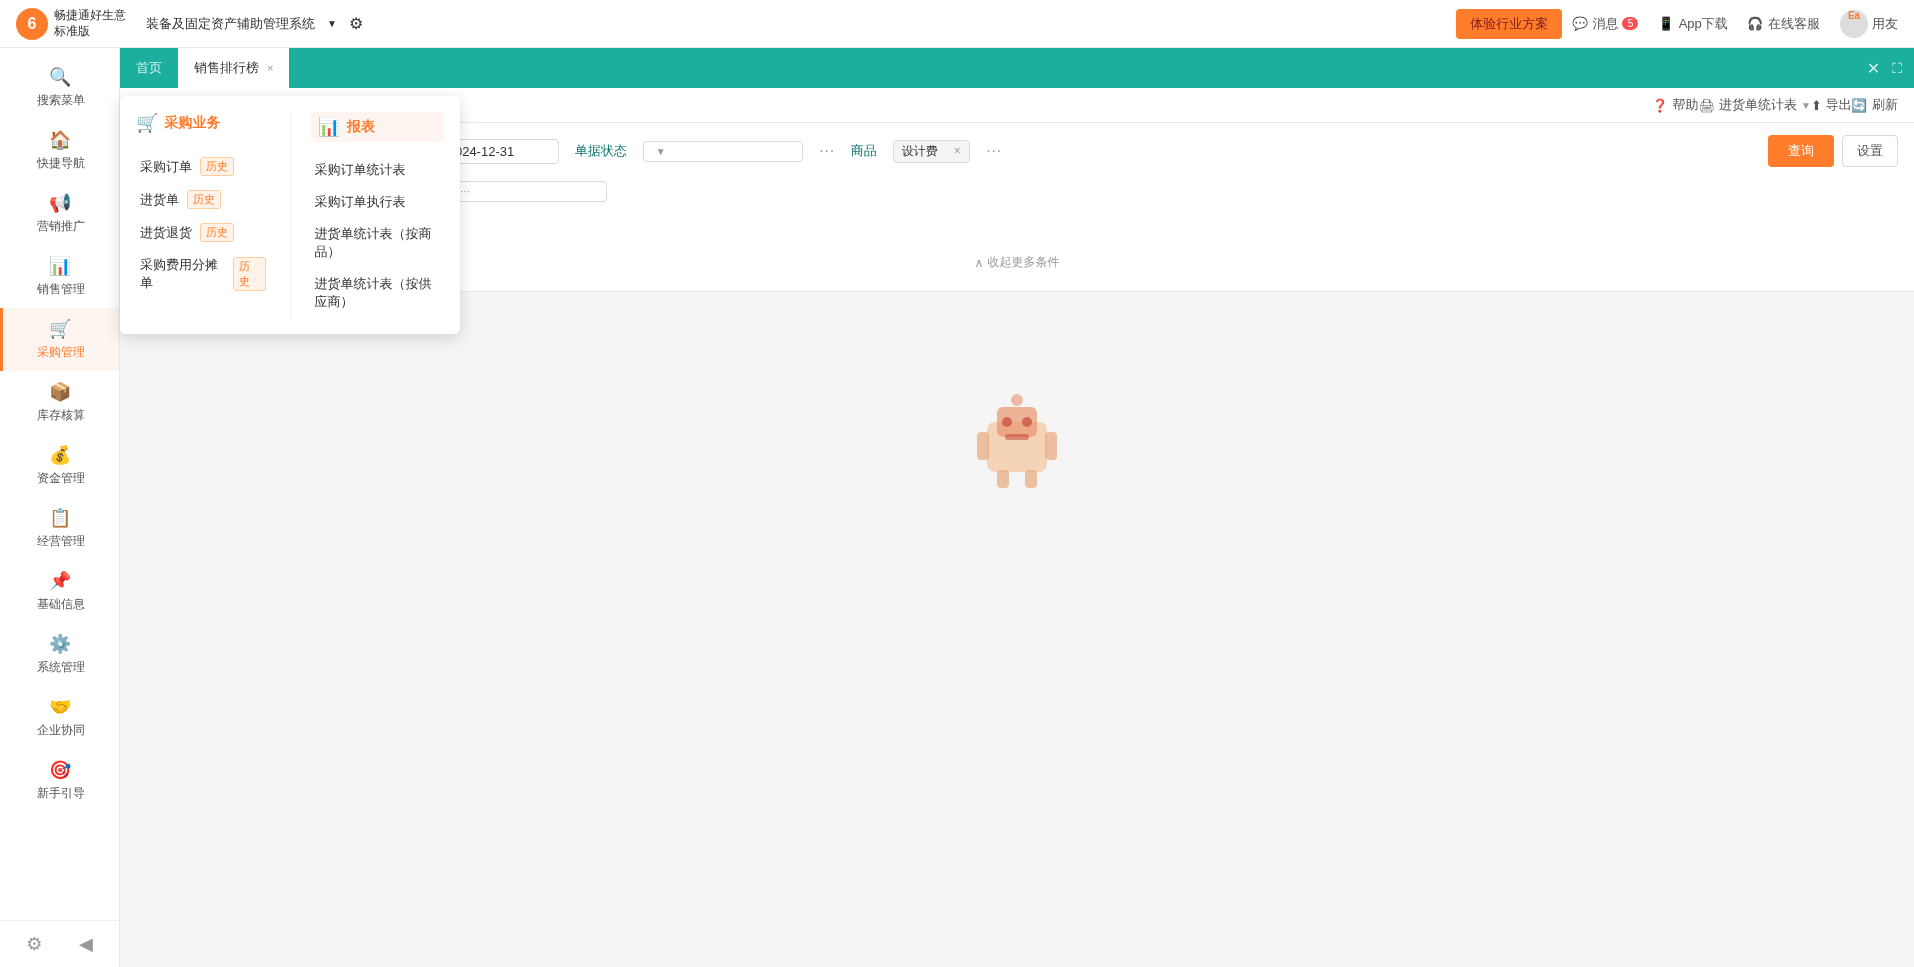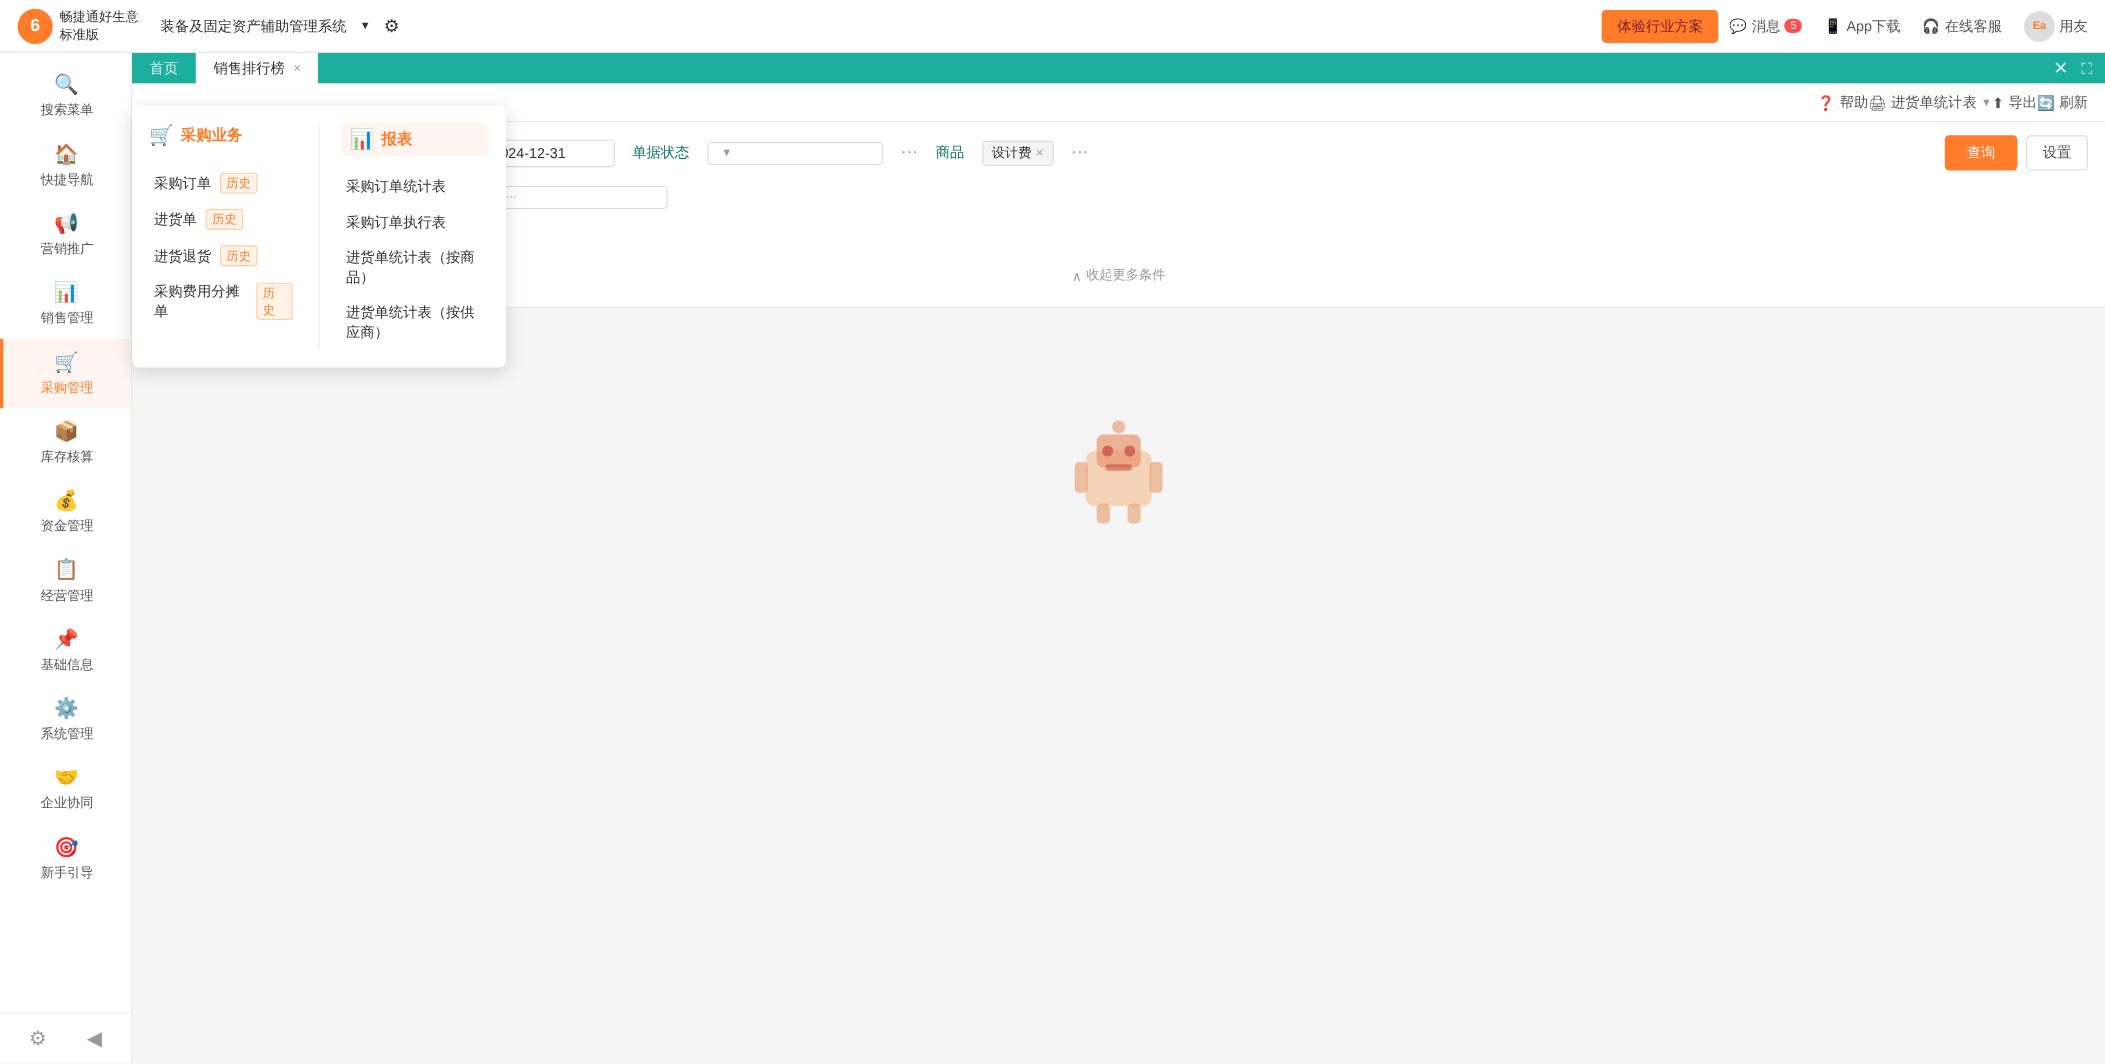--- a/index.html
+++ b/index.html
@@ -21,21 +21,21 @@
     .top-bar-title span { color: #333; }
     .dropdown-arrow { color: #999; font-size: 10px; cursor: pointer; }
     .settings-icon-btn { color: #999; cursor: pointer; font-size: 16px; }
     .industry-btn {
       background: #ff7c2b; color: #7f1d1d; border: none; border-radius: 4px;
       padding: 6px 14px; font-size: 13px; cursor: pointer;
     }
     .top-bar-right { display: flex; align-items: center; gap: 20px; margin-left: auto; }
     .top-right-item { display: flex; align-items: center; gap: 4px; color: #555; font-size: 13px; cursor: pointer; }
     .badge { background: #ff4d4f; color: #fff; border-radius: 10px; font-size: 10px; padding: 1px 5px; min-width: 16px; text-align: center; }
-    .avatar-circle { width: 28px; height: 28px; background: #ddd; border-radius: 50%; display: flex; align-items: center; justify-content: center; font-size: 11px; color: #666; }
+    .avatar-circle { width: 28px; height: 28px; background: #ddd; border-radius: 50%; display: flex; align-items: flex-start; justify-content: center; font-size: 11px; color: #666; }
 
     
     .main-layout { display: flex; flex: 1; overflow: hidden; }
 
     
     .sidebar {
       width: 120px; background: #fff; border-right: 1px solid #e8e8e8;
       display: flex; flex-direction: column; padding-top: 8px;
       position: relative;
     }
@@ -45,21 +45,21 @@
       gap: 4px; border-left: 3px solid transparent;
     }
     .sidebar-item.active { background: #fff5f0; border-left: 3px solid #ff7c2b; color: #ff7c2b; }
     .sidebar-bottom { margin-top: auto; display: flex; align-items: center; justify-content: space-around; padding: 12px 8px; border-top: 1px solid #f0f0f0; }
 
     
     .content-area { flex: 1; display: flex; flex-direction: column; overflow: hidden; }
 
     
     .tab-bar {
-      display: flex; align-items: center; background: #1daf9e; height: 28px;
+      display: flex; align-items: center; background: #1daf9e; height: 40px;
       padding: 0 0 0 0;
     }
     .tab-item {
       height: 40px; display: flex; align-items: center; padding: 0 16px;
       font-size: 13px; cursor: pointer; color: rgba(255,255,255,0.8);
       position: relative;
     }
     .tab-item.active { background: #fff; color: #333; }
     .tab-item .tab-close { margin-left: 8px; font-size: 11px; color: #999; }
     .tab-bar-extra { margin-left: auto; display: flex; align-items: center; padding-right: 12px; gap: 12px; }
@@ -87,21 +87,21 @@
       font-size: 13px; color: #333; background: #fff;
     }
     .date-range { display: flex; align-items: center; gap: 4px; }
     .date-quick { display: flex; gap: 4px; }
     .date-quick-btn {
       border: 1px solid #d9d9d9; border-radius: 4px; padding: 3px 8px;
       font-size: 12px; cursor: pointer; color: #555; background: #fff;
     }
     .date-quick-btn.active { border-color: #1daf9e; color: #1daf9e; }
     .tag-item {
-      display: flex; align-items: center; gap: 4px;
+      display: flex; align-items: center; gap: 16px;
       background: #f5f5f5; border: 1px solid #d9d9d9; border-radius: 4px;
       padding: 2px 8px; font-size: 12px; color: #333;
     }
     .tag-close { color: #999; cursor: pointer; }
     .ellipsis-btn { color: #999; cursor: pointer; font-size: 16px; }
     .btn-query {
       background: #ff7c2b; color: #fff; border: none; border-radius: 4px;
       padding: 6px 20px; font-size: 13px; cursor: pointer;
     }
     .btn-settings {

